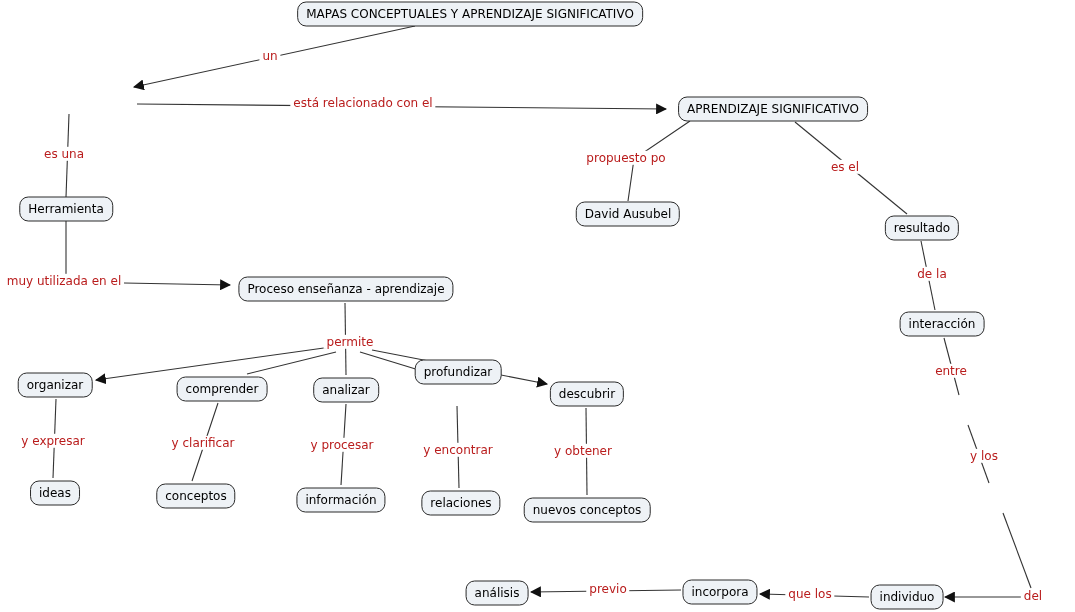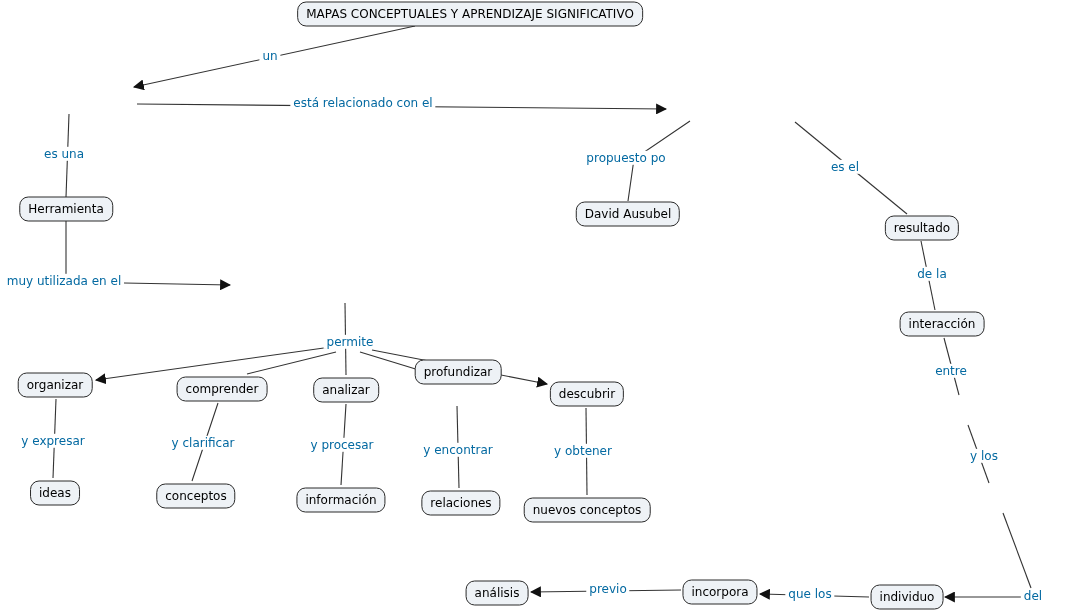--- a/index.html
+++ b/index.html
@@ -21,21 +21,21 @@
     padding:4px 8px;
     font-size:12px;
     line-height:1.25;
     color:#000000;
     white-space:nowrap;
     text-align:right;
   }
   .ll{
     position:absolute;
     transform:translate(-50%,-50%);
-    color:#0369a1;
+    color:#b91c1c;
     font-size:12px;
     line-height:1.2;
     background:#ffffff;
     padding:0 3px;
     white-space:nowrap;
   }
 </style>
 </head>
 <body>
 
@@ -86,22 +86,24 @@
   <span class="ll" style="left:810px;top:594px">que los</span>
   <span class="ll" style="left:608px;top:589px">previo</span>
   <span class="ll" style="left:350px;top:342px">permite</span>
   <span class="ll" style="left:53px;top:441px">y expresar</span>
   <span class="ll" style="left:203px;top:443px">y clarificar</span>
   <span class="ll" style="left:342px;top:445px">y procesar</span>
   <span class="ll" style="left:458px;top:450px">y encontrar</span>
   <span class="ll" style="left:583px;top:451px">y obtener</span>
 
   <div class="node" style="left:470px;top:14px">MAPAS CONCEPTUALES Y APRENDIZAJE SIGNIFICATIVO</div>
+  <div class="node" style="left:773px;top:109px">APRENDIZAJE SIGNIFICATIVO</div>
   <div class="node" style="left:66px;top:209px">Herramienta</div>
   <div class="node" style="left:628px;top:214px">David Ausubel</div>
+  <div class="node" style="left:346px;top:289px">Proceso enseñanza - aprendizaje</div>
   <div class="node" style="left:922px;top:228px">resultado</div>
   <div class="node" style="left:942px;top:324px">interacción</div>
   <div class="node" style="left:55px;top:385px">organizar</div>
   <div class="node" style="left:222px;top:389px">comprender</div>
   <div class="node" style="left:346px;top:390px">analizar</div>
   <div class="node" style="left:458px;top:372px">profundizar</div>
   <div class="node" style="left:587px;top:394px">descubrir</div>
   <div class="node" style="left:55px;top:493px">ideas</div>
   <div class="node" style="left:196px;top:496px">conceptos</div>
   <div class="node" style="left:341px;top:500px">información</div>

